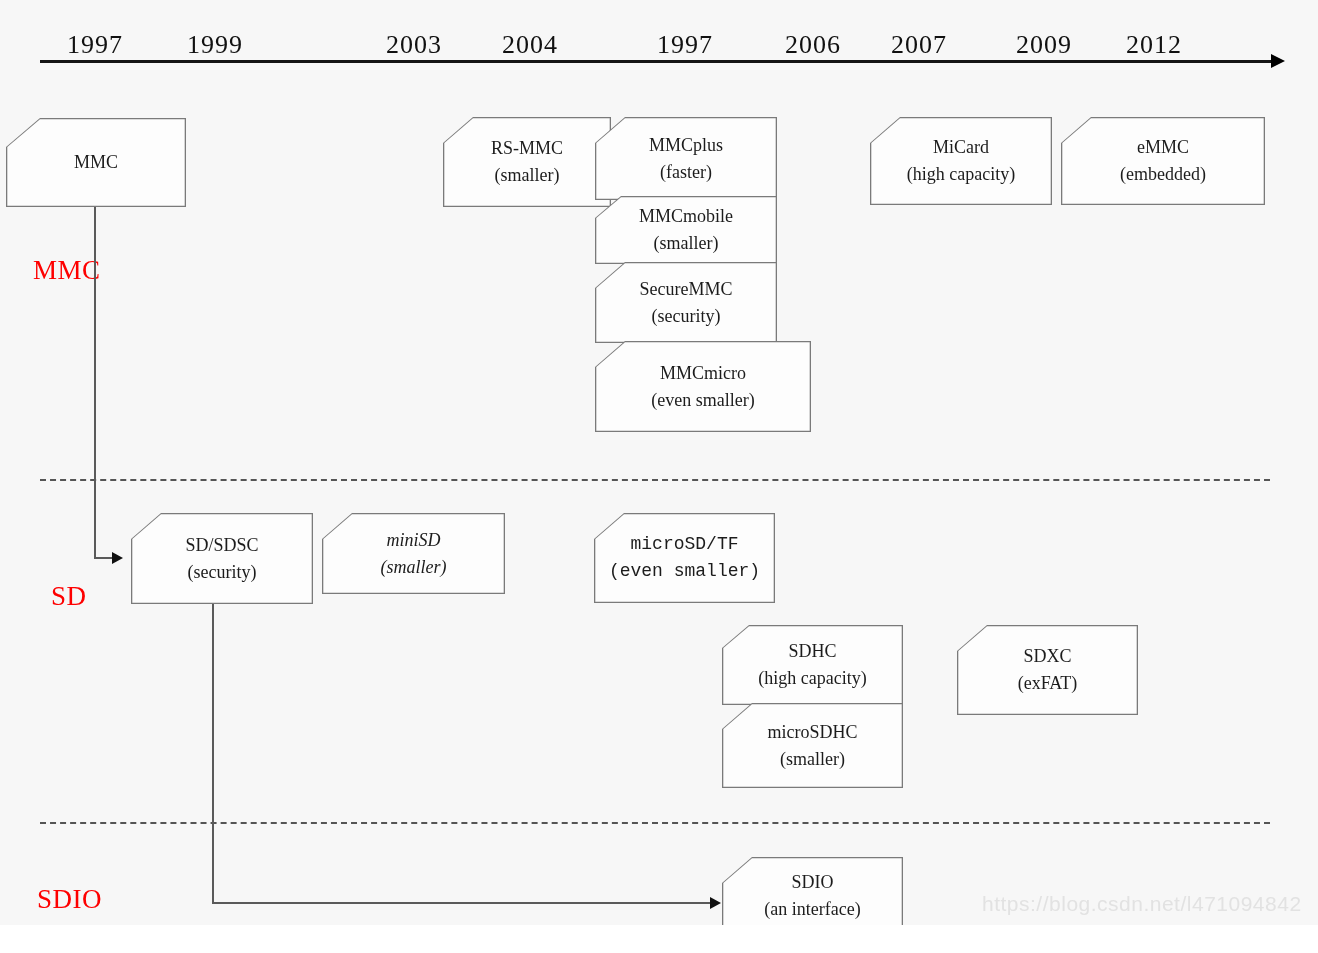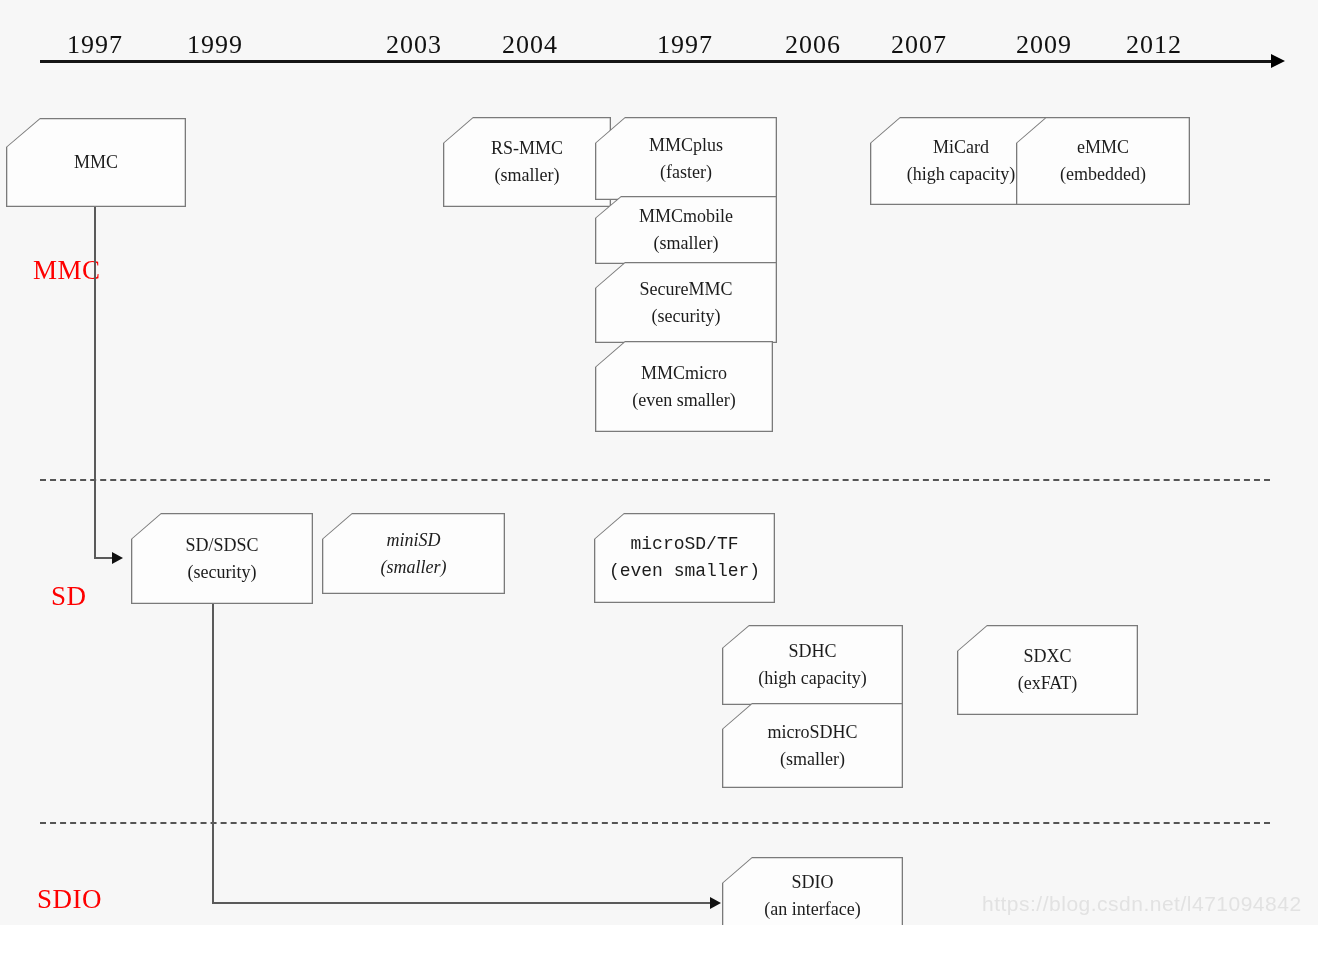--- a/index.html
+++ b/index.html
@@ -69,23 +69,23 @@
     align-items:center; justify-content:center; text-align:center;
     color:#1c1c1c; font-size:18px; line-height:27px; z-index:2;
     white-space:nowrap;
   }
   
   #c-mmc       { left:6px;    top:118px; width:180px; height:89px; --bx:34px; --by:29px; }
   #c-rsmmc     { left:443px;  top:117px; width:168px; height:90px; }
   #c-mmcplus   { left:595px;  top:117px; width:182px; height:83px;  z-index:4; }
   #c-mmcmobile { left:595px;  top:196px; width:182px; height:68px;  z-index:5; --by:22px; --bx:26px; }
   #c-securemmc { left:595px;  top:262px; width:182px; height:81px;  z-index:6; }
-  #c-mmcmicro  { left:595px;  top:341px; width:178px; height:91px;  z-index:7; }
+  #c-mmcmicro  { left:595px;  top:341px; width:216px; height:91px;  z-index:7; }
   #c-micard    { left:828px;  top:117px; width:182px; height:88px;margin-left:42px; }
-  #c-emmc      { left:1016px; top:117px; width:174px; height:88px; }
+  #c-emmc      { left:1061px; top:117px; width:204px; height:88px; }
   #c-sdsdsc    { left:123px;  top:513px; width:182px; height:91px;margin-left:8px; }
   #c-minisd    { left:322px;  top:513px; width:183px; height:81px;font-style:italic; }
   #c-microsdtf { left:594px;  top:513px; width:181px; height:90px;font-family:Liberation Mono, monospace; }
   #c-sdhc      { left:722px;  top:625px; width:181px; height:80px;  z-index:4; --by:23px; --bx:27px; }
   #c-microsdhc { left:722px;  top:703px; width:181px; height:85px;  z-index:5; }
   #c-sdxc      { left:957px;  top:625px; width:181px; height:90px; }
   #c-sdio      { left:722px;  top:857px; width:181px; height:112px; z-index:4; }
   #c-sdio .txt { justify-content:flex-start; padding-top:12px; }
 
   

